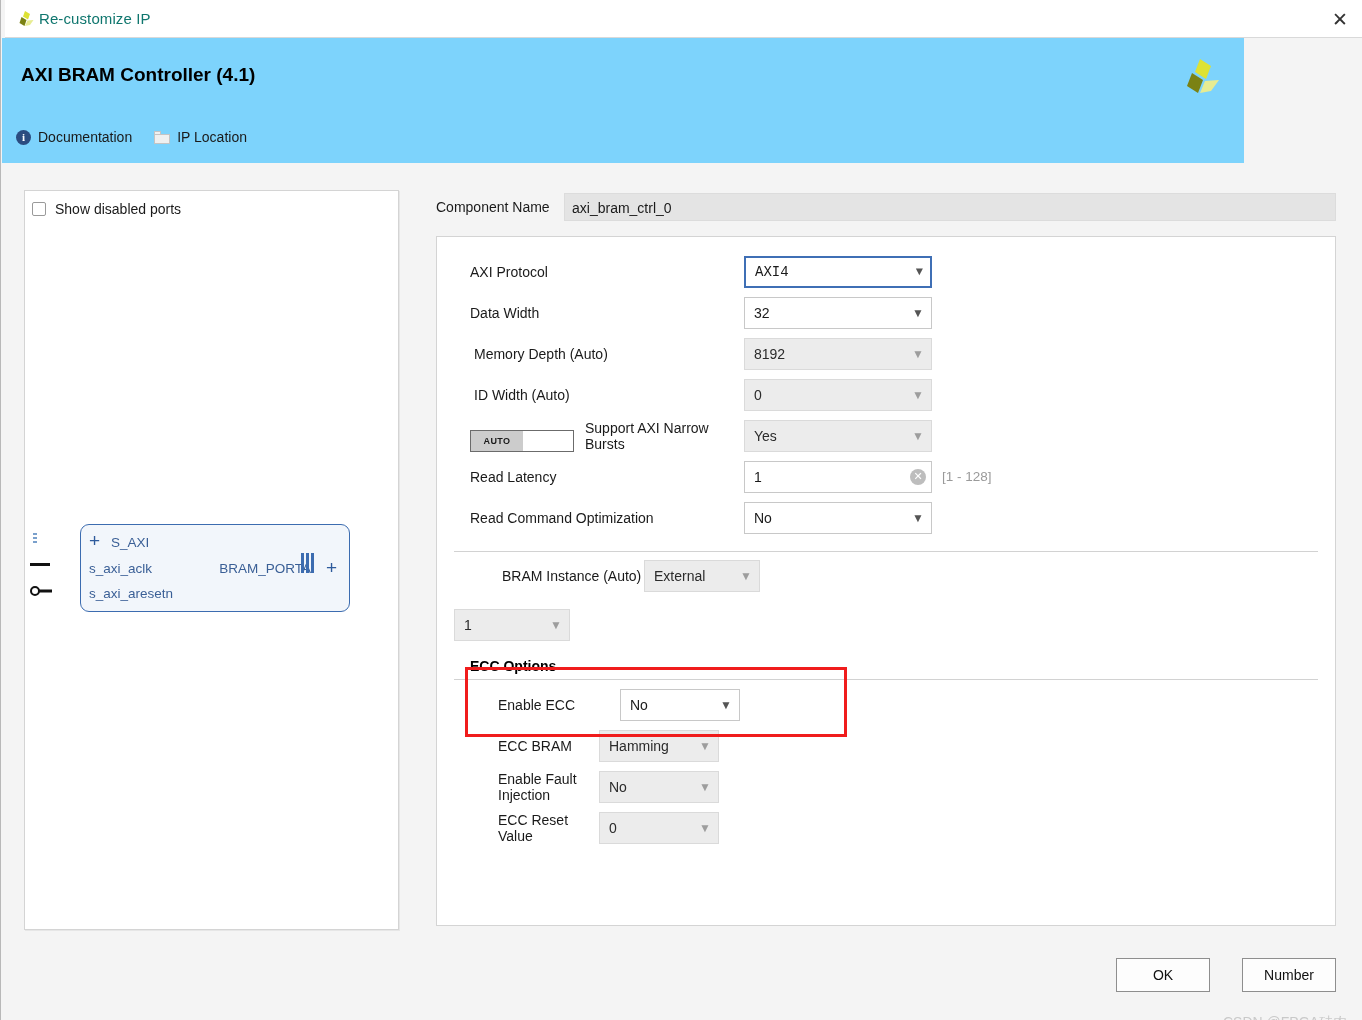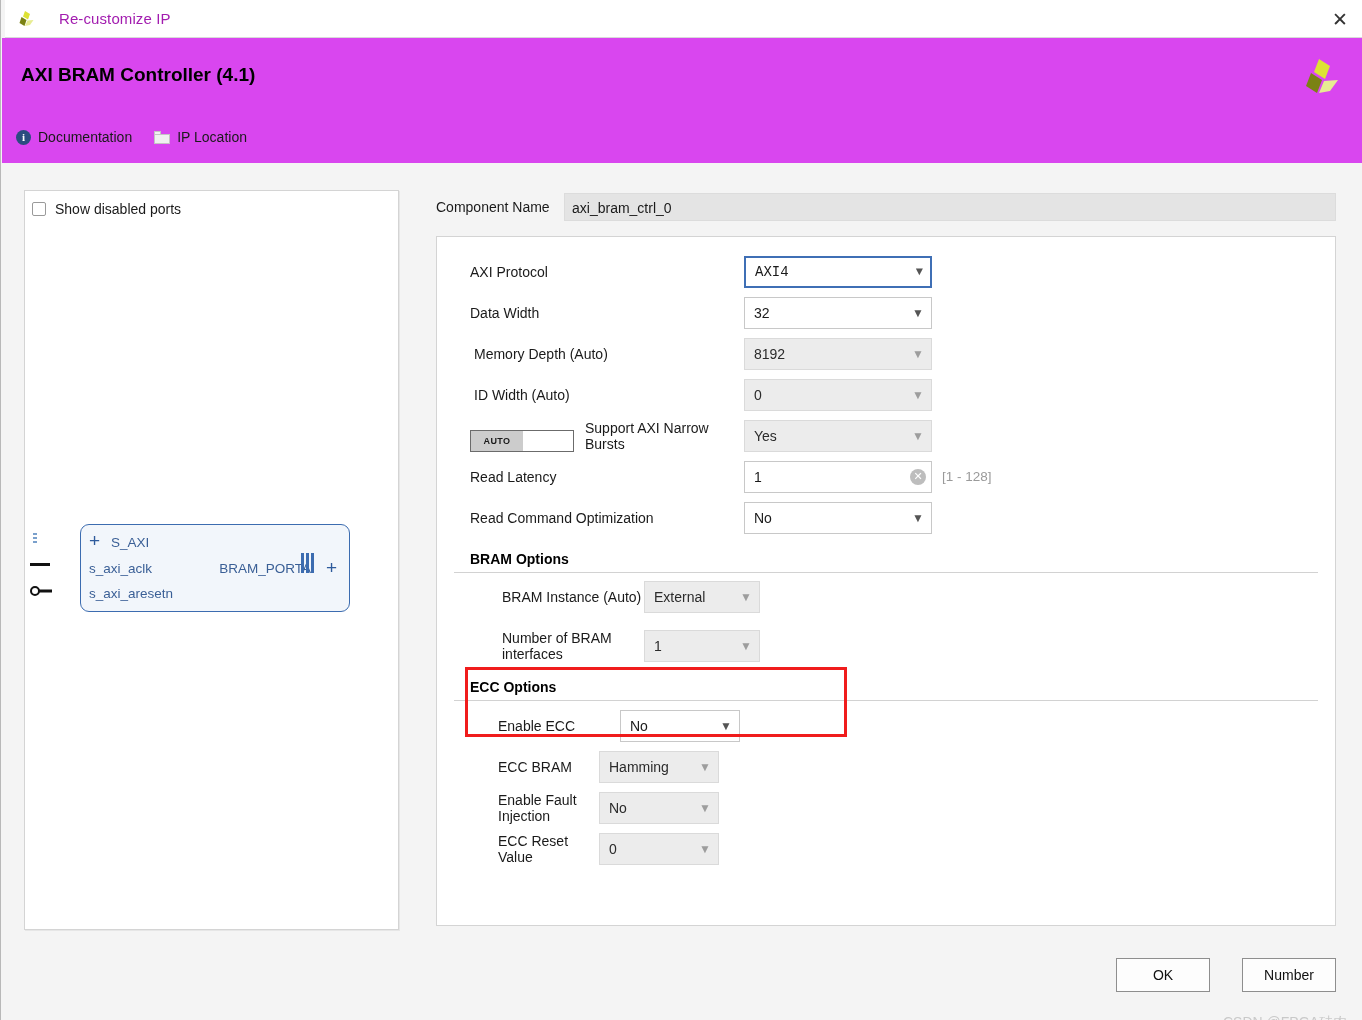--- a/index.html
+++ b/index.html
@@ -23,32 +23,32 @@
     background: #ffffff;
     border-bottom: 1px solid #d9d9d9;
     display: flex; align-items: center;
   }
   #titlebar .accent {
     position: absolute; left: 0; top: 0; width: 4px; height: 38px;
     background: #f4f4f4;
   }
   .tb-logo { margin-left: 14px; width: 20px; height: 20px; position: relative; }
   .tb-title {
-    margin-left: 24px; font-size: 15px; color: #a21caf; letter-spacing: .1px;
+    margin-left: 4px; font-size: 15px; color: #0f766e; letter-spacing: .1px;
   }
   #close-btn {
     position: absolute; right: 0; top: 0; width: 46px; height: 38px;
     display: flex; align-items: center; justify-content: center;
     font-size: 19px; color: #333; line-height: 1;
   }
 
   
   #header {
-    position: absolute; left: 1px; top: 38px; width: 1361px; height: 125px;
-    background: #d946ef;
+    position: absolute; left: 1px; top: 38px; width: 1242px; height: 125px;
+    background: #7dd3fc;
   }
   #ip-title {
     position: absolute; left: 19px; top: 26px;
     font-size: 19px; font-weight: bold; color: #000;
   }
   #xlogo {
     position: absolute; right: 22px; top: 16px; width: 46px; height: 46px;
   }
   #links { position: absolute; left: 14px; top: 91px; display: flex; align-items: center; }
   .link-item { display: flex; align-items: center; margin-right: 22px; }
@@ -339,34 +339,32 @@
 
       <div class="row">
         <div class="lbl lbl-top">Read Command Optimization</div>
         <div class="sel w188">
           <span>No</span>
           <span class="chev">▼</span>
         </div>
       </div>
 
       <div class="section">
-        <div class="section-title">BRAM Options</div>
         <div class="section-rule"></div>
       </div>
 
       <div class="row" style="margin-top:3px;">
         <div class="lbl" style="width:190px; padding-left:48px;">BRAM Instance (Auto)</div>
         <div class="sel disabled w116">
           <span>External</span>
           <span class="chev">▼</span>
         </div>
       </div>
 
       <div class="row" style="margin-top:8px;">
-        <div class="lbl" style="width:190px; padding-left:48px;">Number of BRAM interfaces</div>
         <div class="sel disabled w116">
           <span>1</span>
           <span class="chev">▼</span>
         </div>
       </div>
 
       <div class="section" style="">
         <div class="section-title">ECC Options</div>
         <div class="section-rule"></div>
       </div>

